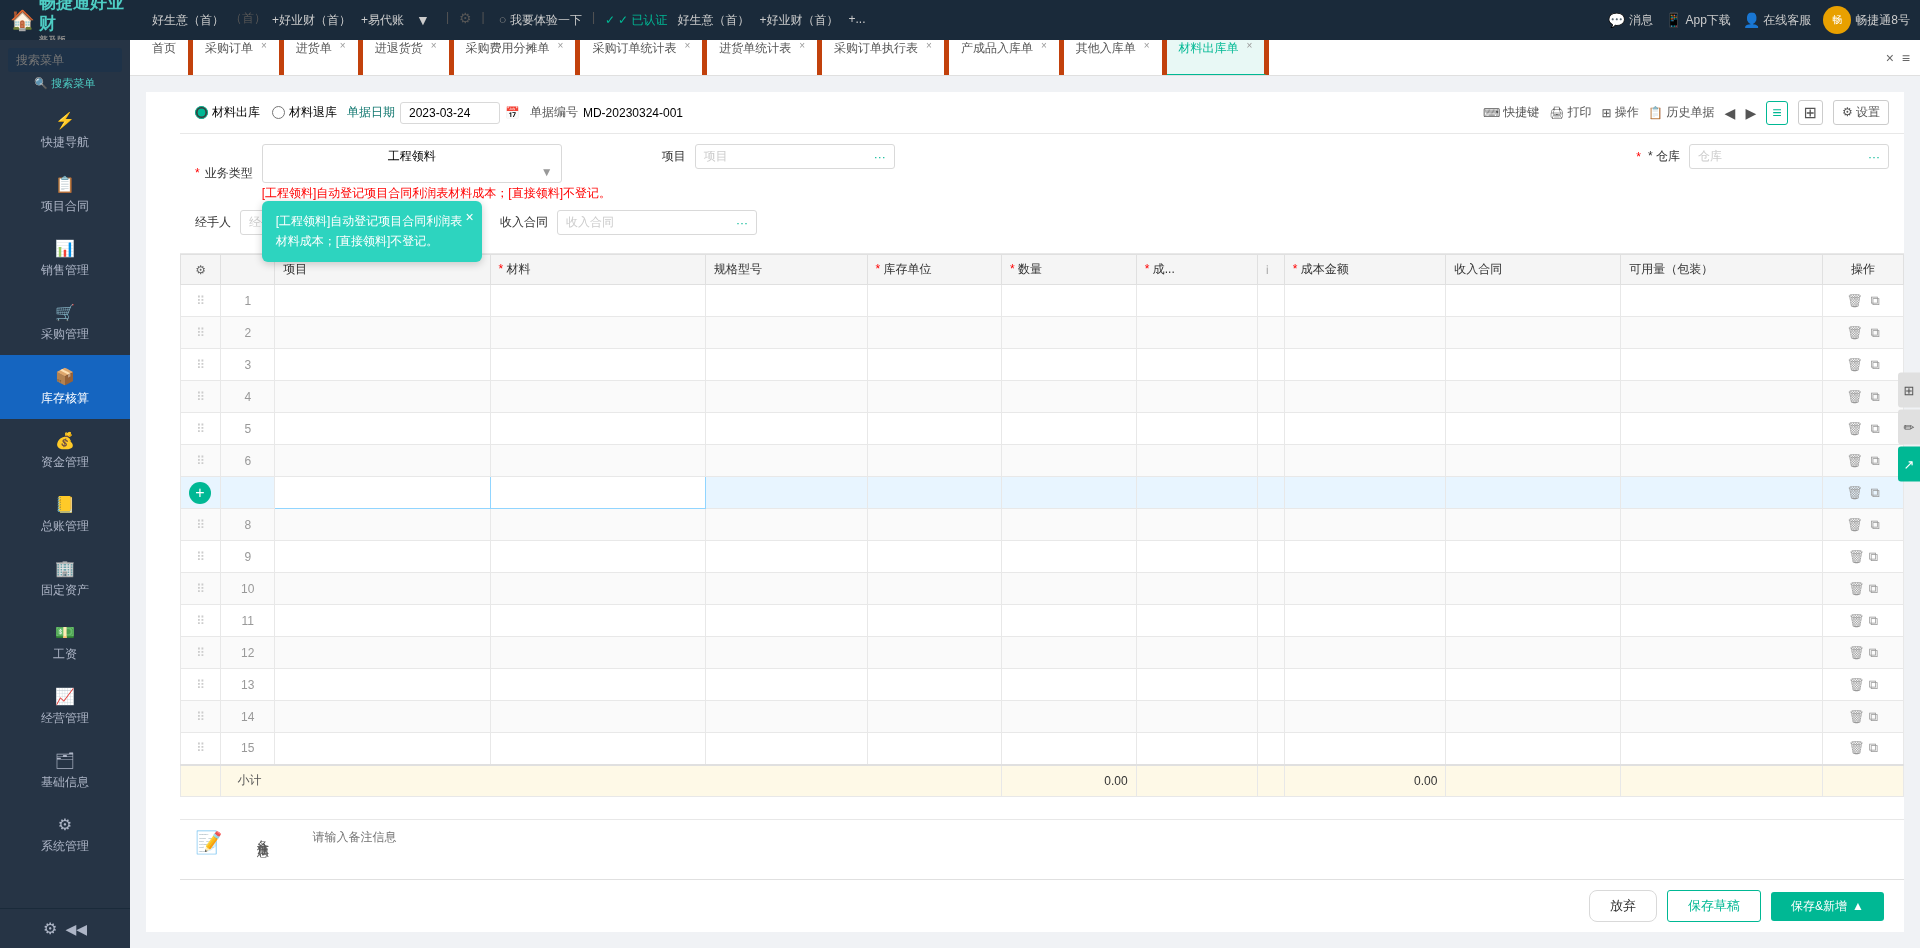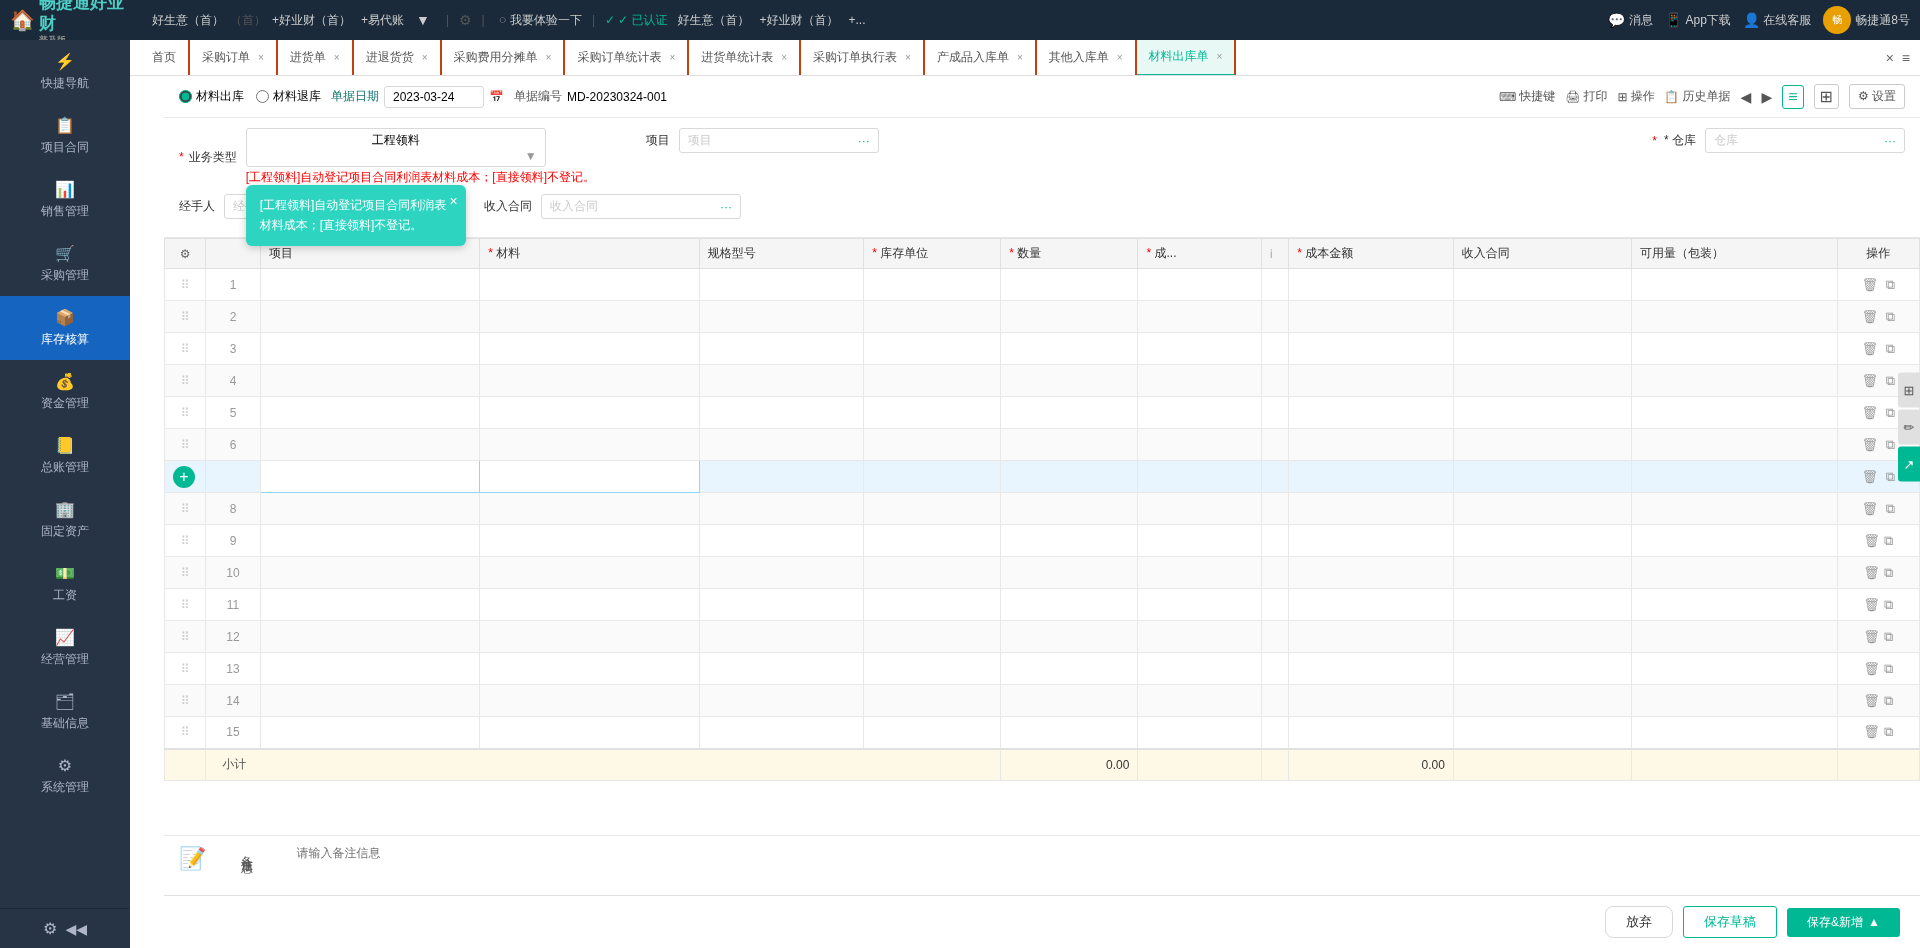--- a/index.html
+++ b/index.html
@@ -24,28 +24,28 @@
     .sidebar-menu-item .icon { font-size: 16px; }
     .sidebar-search { padding: 8px; }
     .sidebar-search input { width: 100%; background: #1a2a3a; border: none; border-radius: 3px; color: #ccc; padding: 4px 8px; font-size: 12px; }
     .sidebar-bottom { margin-top: auto; display: flex; align-items: center; justify-content: center; gap: 8px; padding: 10px; border-top: 1px solid #1a2a3a; }
 
     
     .content-area { flex: 1; display: flex; flex-direction: column; overflow: hidden; background: #f0f2f5; }
 
     
     .tab-bar { display: flex; align-items: center; background: #fff; border-bottom: 1px solid #e0e0e0; padding: 0 10px; height: 36px; flex-shrink: 0; overflow: hidden; }
-    .tab-item { display: flex; align-items: center; padding: 0 12px; height: 36px; cursor: pointer; border-right: 2px solid #c2410c; font-size: 12px; color: #555; white-space: nowrap; gap: 4px; }
+    .tab-item { display: flex; padding: 0 12px; height: 36px; cursor: pointer; border-right: 5px solid #c2410c; font-size: 12px; color: #555; white-space: nowrap; gap: 4px; }
     .tab-item.active { background: #e8f5f0; color: #00b894; border-bottom: 2px solid #00b894; }
     .tab-item .tab-close { color: #999; font-size: 10px; margin-left: 4px; }
     .tab-bar-actions { margin-left: auto; display: flex; align-items: center; gap: 8px; }
     .tab-bar-actions button { border: none; background: none; cursor: pointer; color: #666; font-size: 16px; }
 
     
-    .page-content { flex: 1; overflow-y: auto; background: #fff; margin: 0; display: flex; flex-direction: column; padding-left: 34px; }
+    .page-content { flex: 1; overflow-y: auto; background: #fff; margin: 16px; display: flex; flex-direction: column; padding-left: 34px; }
 
     
     .page-toolbar { display: flex; align-items: center; padding: 8px 15px; background: #fff; border-bottom: 1px solid #e8e8e8; gap: 10px; flex-shrink: 0; }
     .radio-group { display: flex; align-items: center; gap: 12px; }
     .radio-item { display: flex; align-items: center; gap: 4px; cursor: pointer; }
     .radio-item input { accent-color: #00b894; }
     .date-field { display: flex; align-items: center; gap: 5px; }
     .date-field label { color: #0f766e; }
     .date-field input { border: 1px solid #d9d9d9; border-radius: 3px; padding: 3px 8px; width: 100px; }
     .doc-num-field { display: flex; align-items: center; gap: 5px; }
@@ -80,21 +80,21 @@
     .bottom-bar { display: flex; align-items: center; justify-content: flex-end; padding: 10px 20px; background: #fff; border-top: 1px solid #e0e0e0; gap: 10px; flex-shrink: 0; }
     .btn-discard { border: 1px solid #d9d9d9; background: #fff; color: #333; padding: 6px 20px; border-radius: 8px; cursor: pointer; font-size: 13px; }
     .btn-draft { border: 1px solid #00b894; background: #fff; color: #00b894; padding: 6px 20px; border-radius: 3px; cursor: pointer; font-size: 13px; }
     .btn-save-new { border: none; background: #00b894; color: white; padding: 6px 20px; border-radius: 3px; cursor: pointer; font-size: 13px; display: flex; align-items: center; gap: 5px; }
 
     
     ::-webkit-scrollbar { width: 6px; height: 6px; }
     ::-webkit-scrollbar-track { background: #f1f1f1; }
     ::-webkit-scrollbar-thumb { background: #c1c1c1; border-radius: 3px; }
     
-    .top-nav-area { display: flex; align-items: center; flex: 1; gap: 2px; overflow: hidden; }
+    .top-nav-area { display: flex; align-items: flex-start; flex: 1; gap: 2px; overflow: hidden; }
     .top-nav-item { color: #ccc; font-size: 12px; padding: 2px 4px; cursor: pointer; white-space: nowrap; }
     .top-nav-plus { color: #ccc; cursor: pointer; font-size: 14px; padding: 2px 6px; }
     .table-input { border: none; background: transparent; width: 100%; outline: none; font-size: 12px; }
   </style>
 </head>
 <body>
 
 <div style="display:flex; flex-direction:column; height:948px; overflow:hidden;">
   <div class="top-bar">
     <div class="logo">
@@ -139,20 +139,24 @@
       <span style="display:flex;align-items:center;gap:4px;">
         <span class="avatar">畅</span>
         <span>畅捷通8号</span>
       </span>
     </div>
   </div>
 
   <div class="main-layout">
 
     <div class="sidebar">
+      <div class="sidebar-search">
+        <input type="text" style="width: 100%; background: rgb(30, 50, 72); border: none; border-radius: 3px; color: rgb(204, 204, 204); padding: 5px 8px; font-size: 12px;" placeholder="搜索菜单">
+        <div style="display:flex;align-items:center;justify-content:center;margin-top:4px;color:#4ecdc4;font-size:11px;">🔍 搜索菜单</div>
+      </div>
       <div class="sidebar-menu-item">
         <span class="icon">⚡</span>
         <span>快捷导航</span>
       </div>
       <div class="sidebar-menu-item">
         <span class="icon">📋</span>
         <span>项目合同</span>
       </div>
       <div class="sidebar-menu-item">
         <span class="icon">📊</span>

